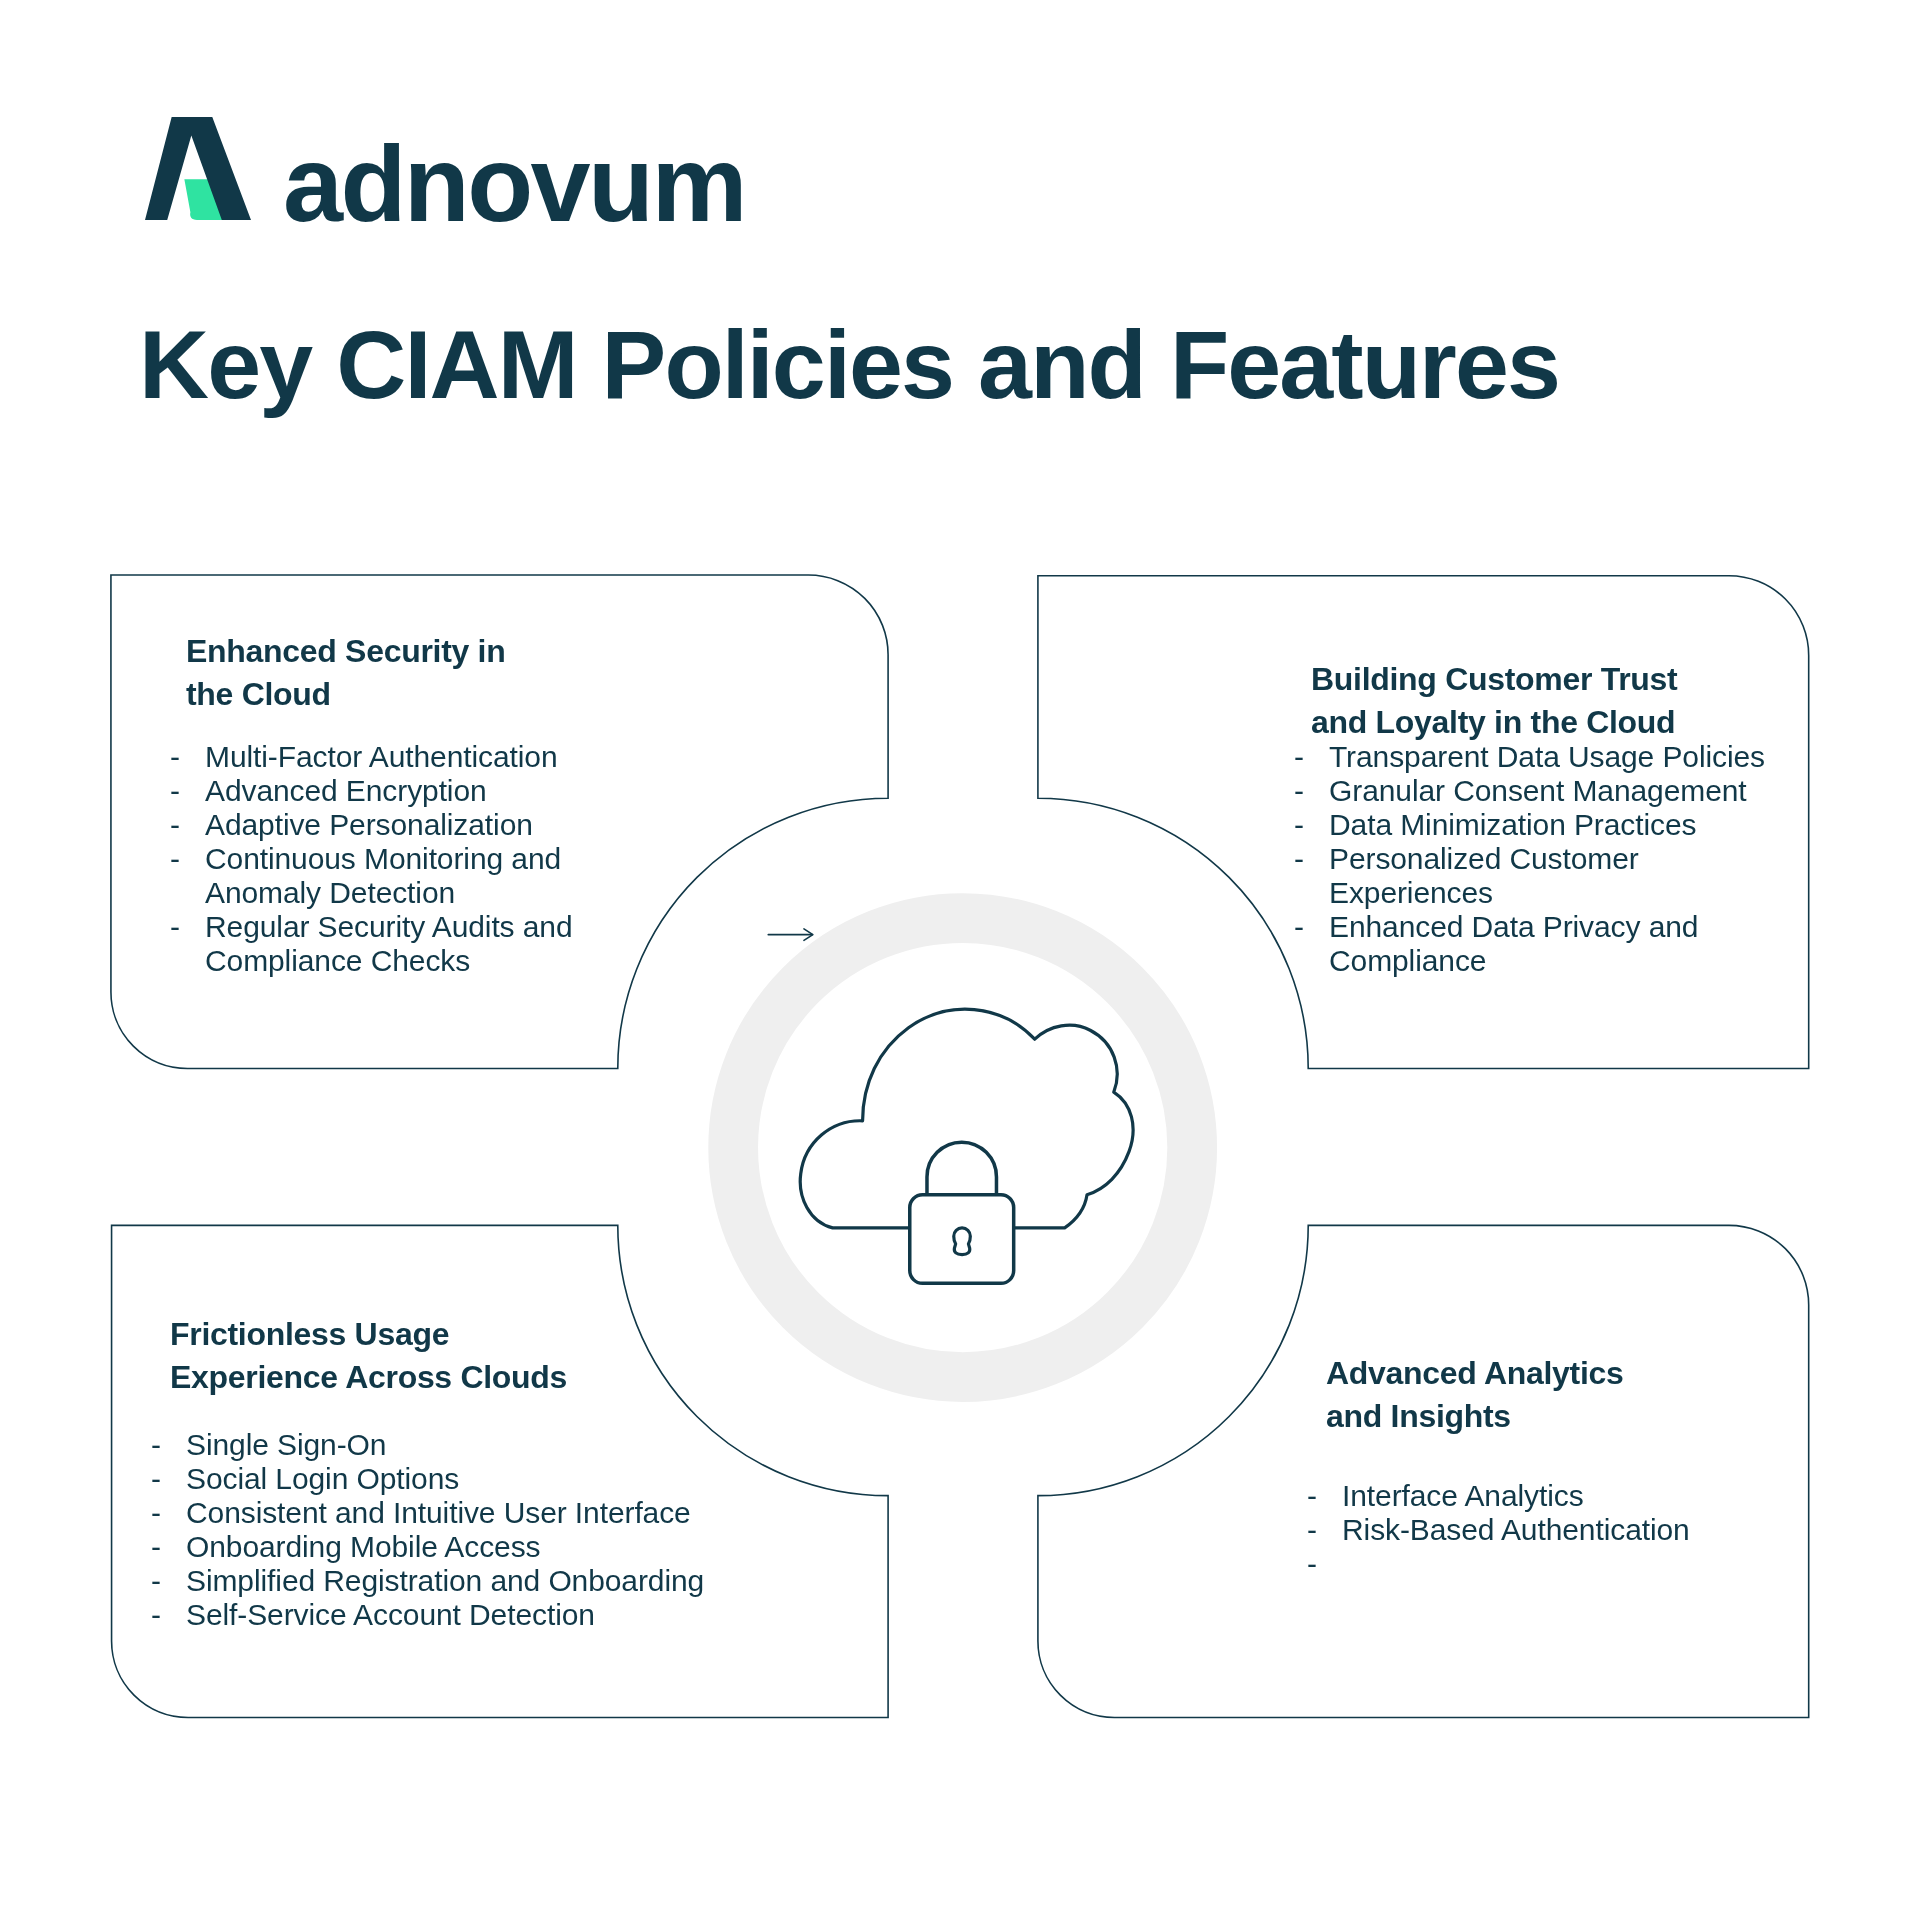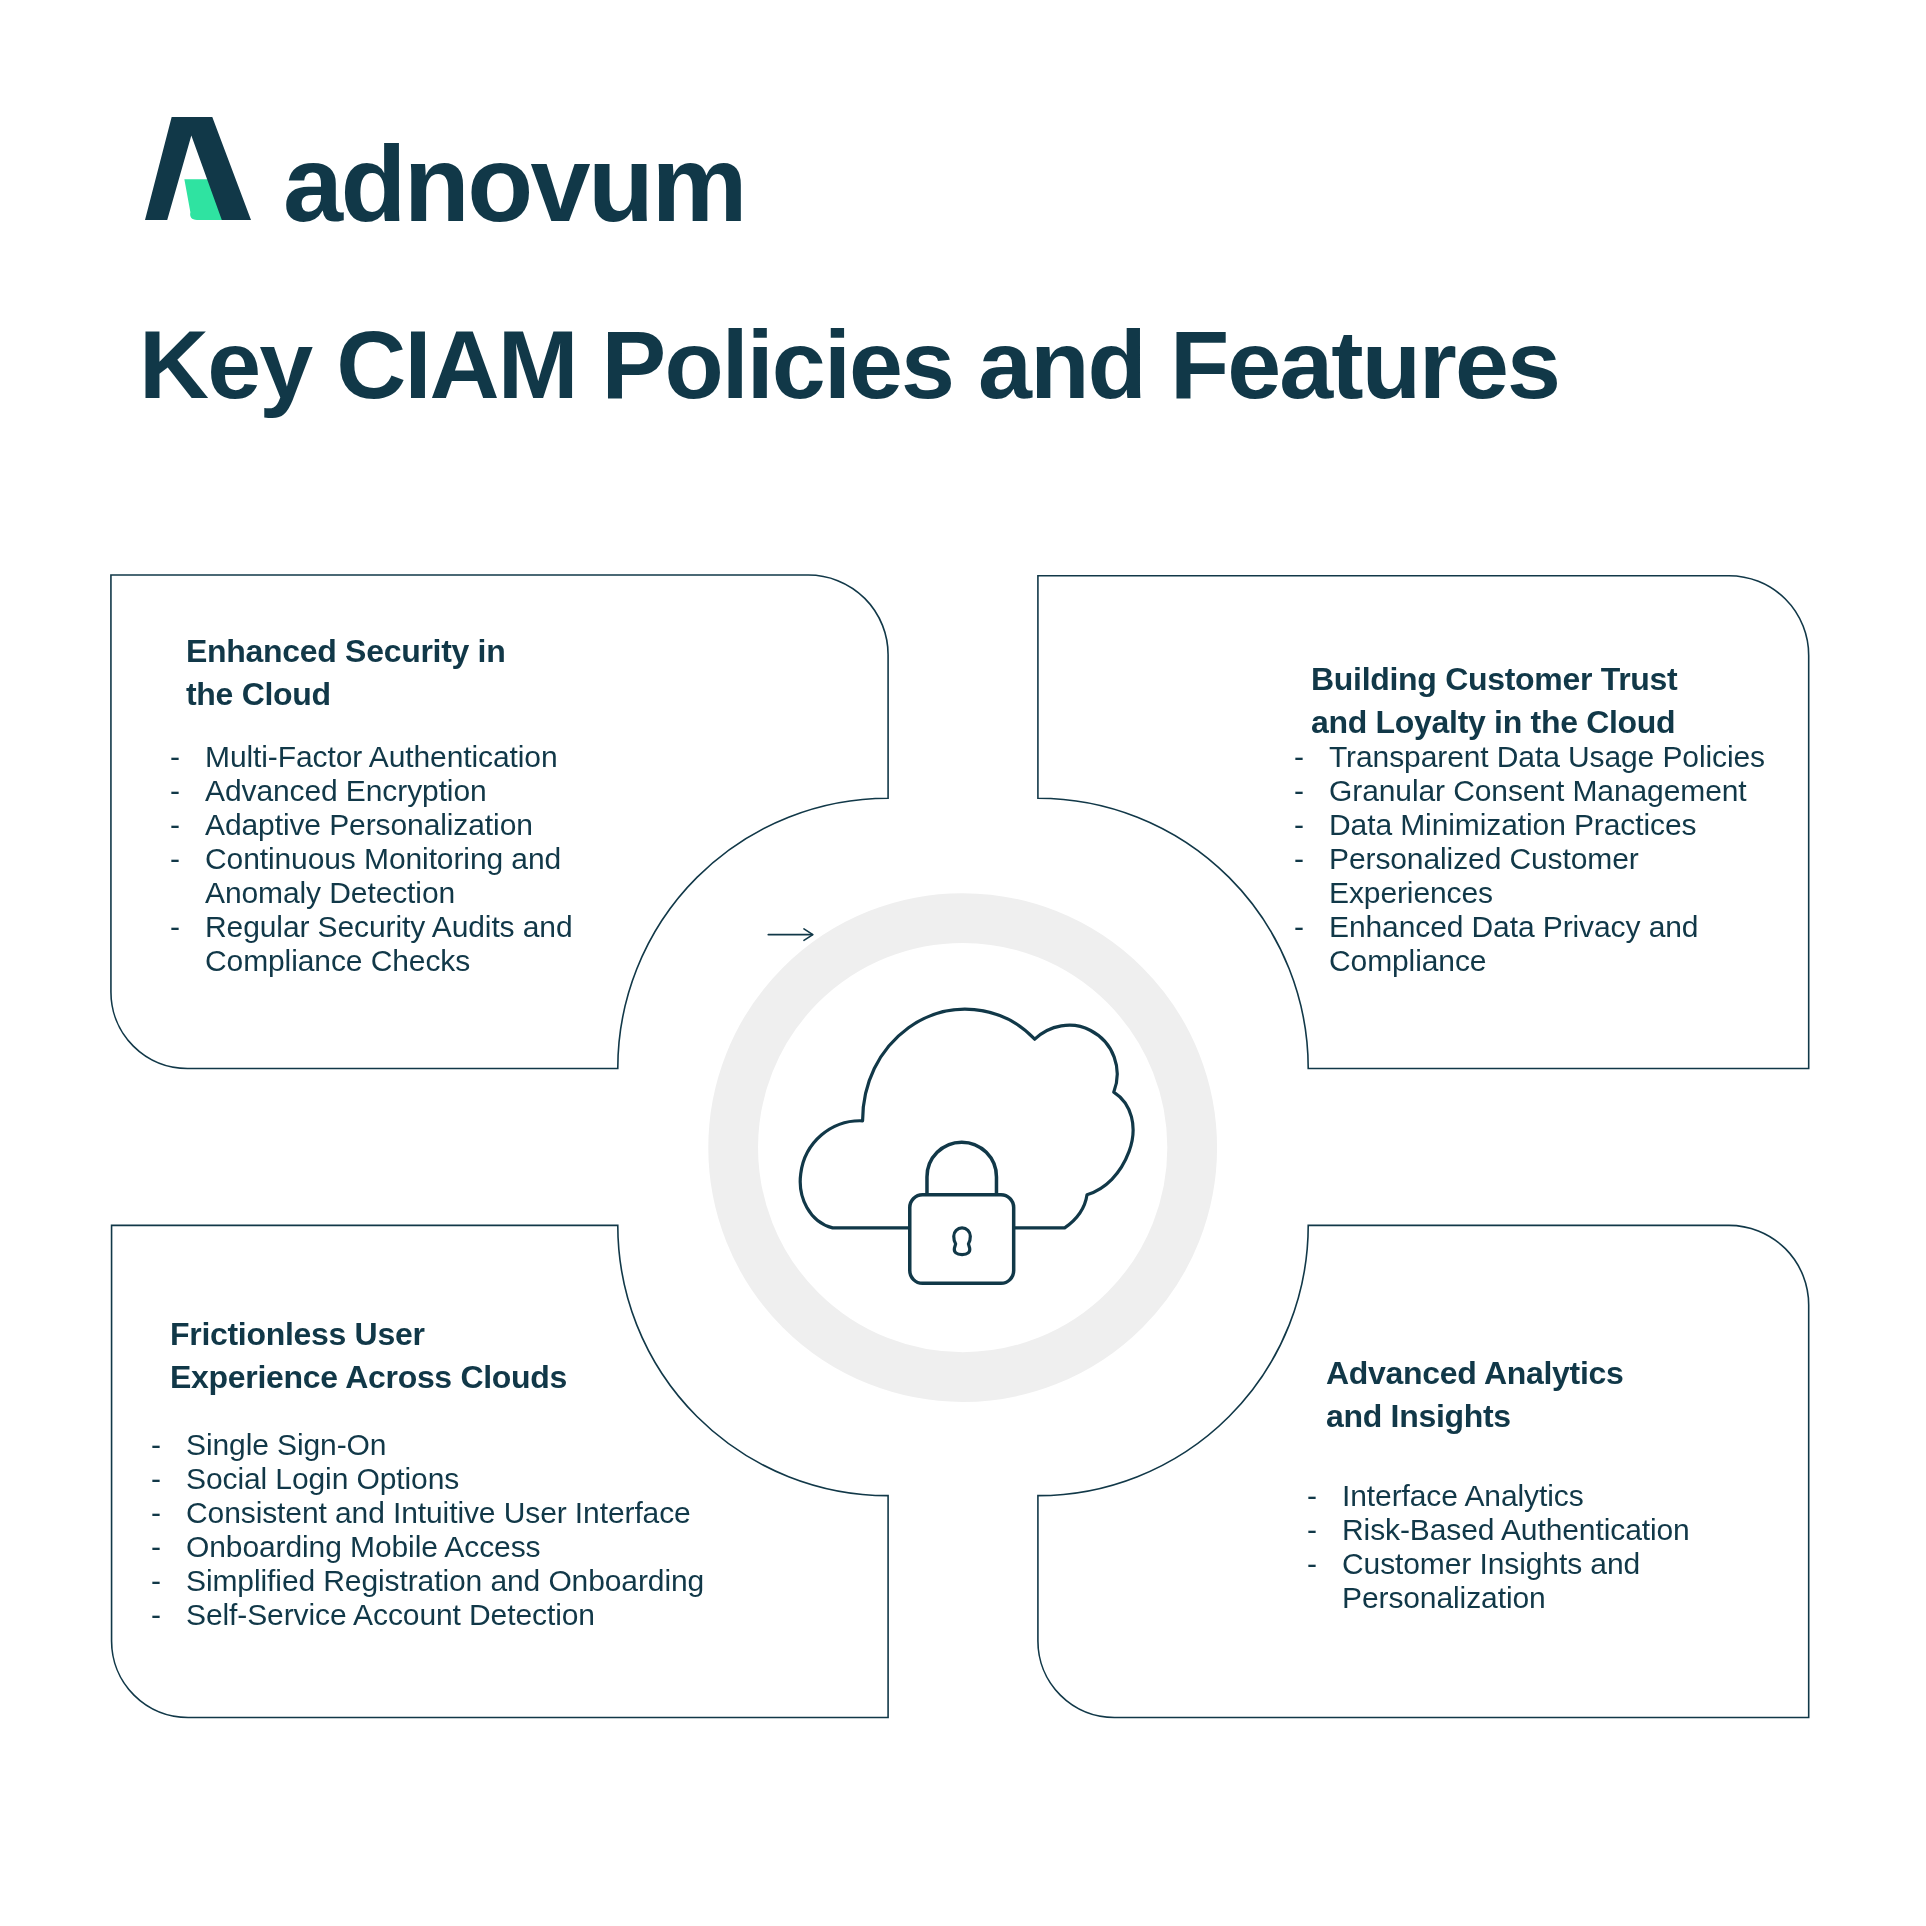--- a/index.html
+++ b/index.html
@@ -130,21 +130,21 @@
       <span class="txt">Personalized Customer
 Experiences</span>
     </li>
     <li>
       <span class="dash">-</span>
       <span class="txt">Enhanced Data Privacy and
 Compliance</span>
     </li>
   </ul>
 
-<h2 class="panel-title abs" style="left:170px;top:1313px;width:574px;">Frictionless User
+<h2 class="panel-title abs" style="left:170px;top:1313px;width:574px;">Frictionless Usage
 Experience Across Clouds</h2>
 <ul class="list abs" style="left:151px;top:1428px;width:733px;">
     <li>
       <span class="dash">-</span>
       <span class="txt">Single Sign-On</span>
     </li>
     <li>
       <span class="dash">-</span>
       <span class="txt">Social Login Options</span>
     </li>
@@ -172,17 +172,15 @@
     <li>
       <span class="dash">-</span>
       <span class="txt">Interface Analytics</span>
     </li>
     <li>
       <span class="dash">-</span>
       <span class="txt">Risk-Based Authentication</span>
     </li>
     <li>
       <span class="dash">-</span>
-      <span class="txt">Customer Insights and
-Personalization</span>
     </li>
   </ul>
 
 
 </body></html>

